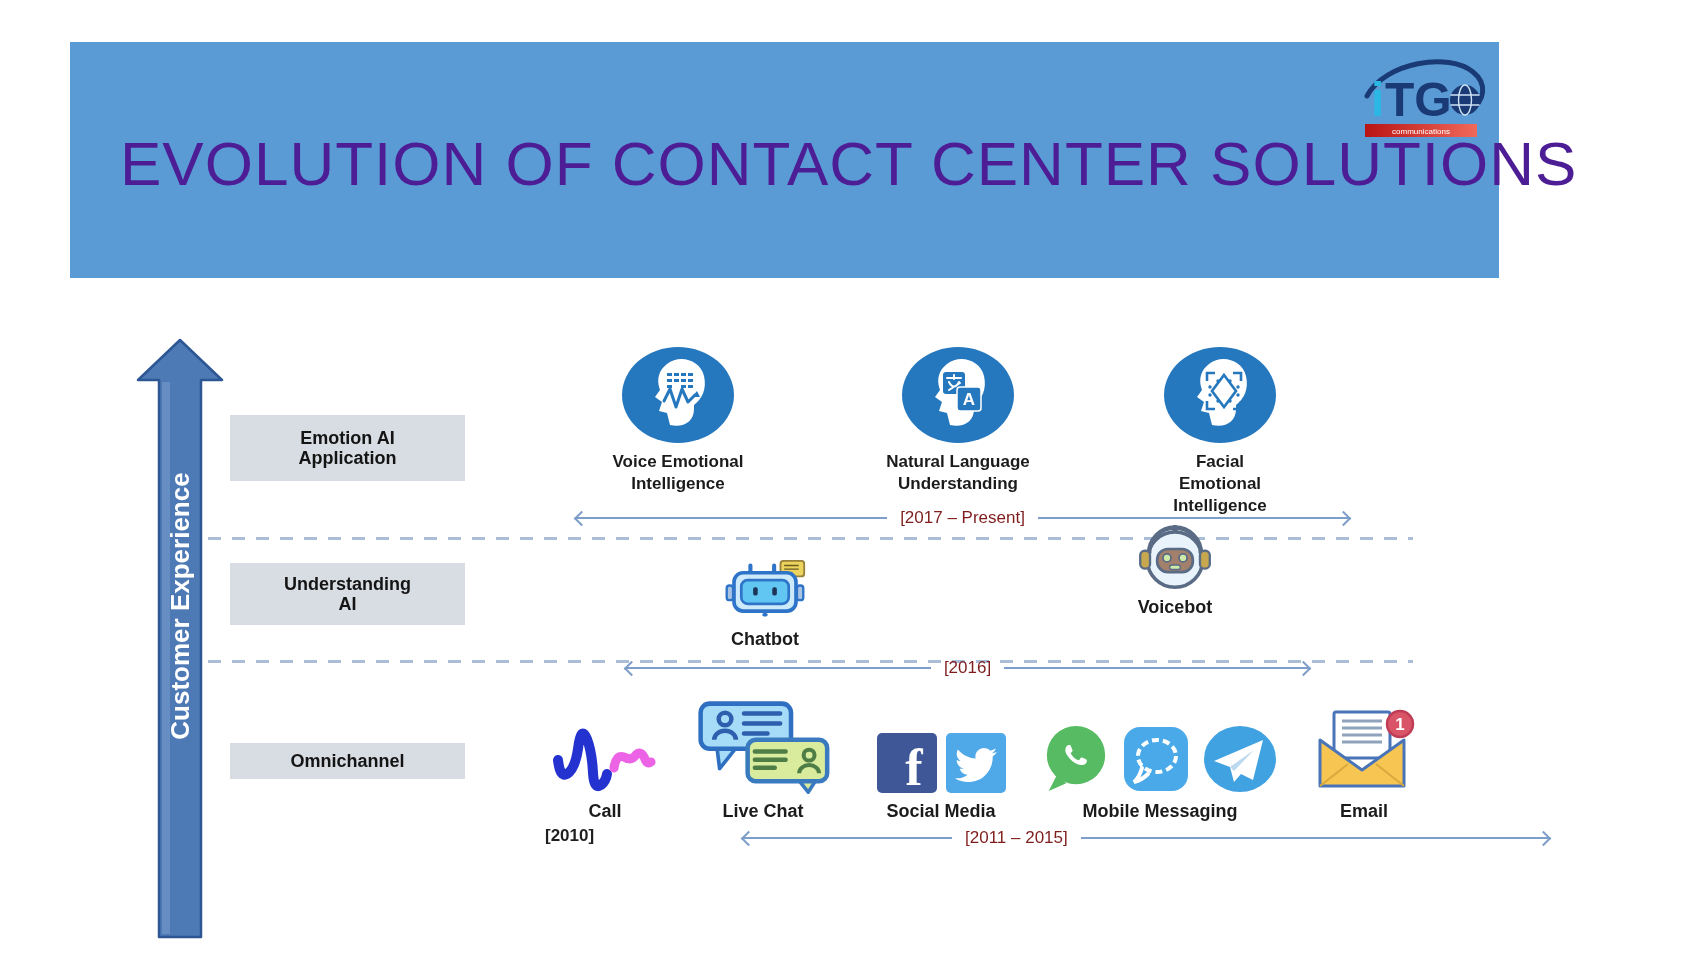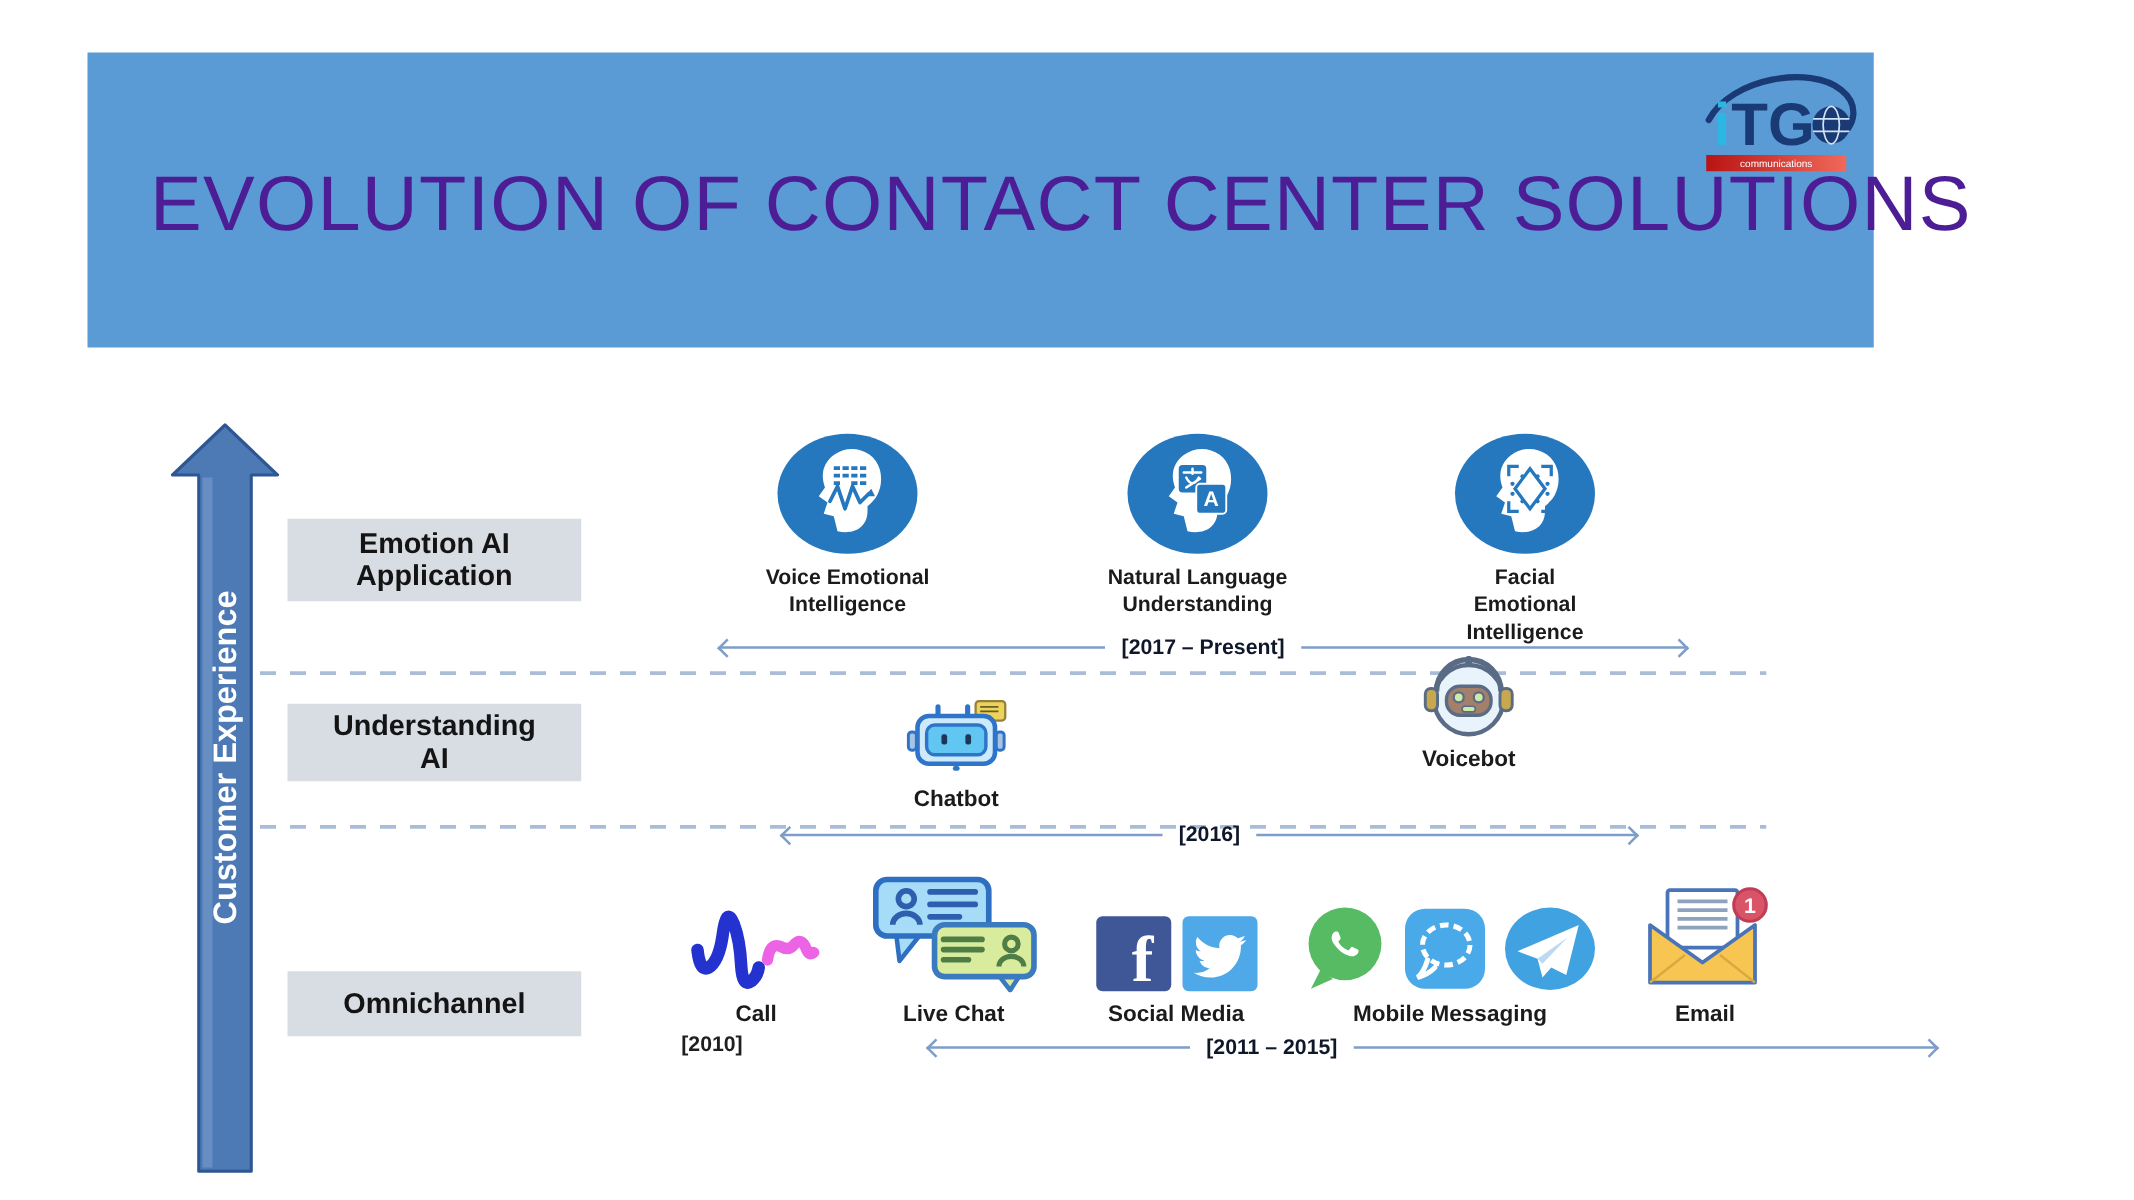--- a/index.html
+++ b/index.html
@@ -15,40 +15,40 @@
   .title{position:absolute;left:50px;top:86px;color:#4c1d95;font-size:62px;font-weight:400;letter-spacing:1px;white-space:nowrap}
   .logo{position:absolute;right:8px;top:10px;width:134px;height:96px}
 
   
   .vaxis-svg{position:absolute;left:135px;top:338px}
   .vaxis-label{position:absolute;left:20px;top:590px;width:320px;height:32px;transform:rotate(-90deg);
     color:#fff;font-size:26px;font-weight:bold;text-align:center;line-height:32px;white-space:nowrap}
 
   
   .rowbox{position:absolute;left:230px;width:235px;background:var(--box-bg);color:#141414;
-    font-weight:bold;font-size:23px;text-align:center;display:flex;align-items:center;justify-content:center;
+    font-weight:bold;font-size:18px;text-align:center;display:flex;align-items:center;justify-content:center;
     line-height:1.12;white-space:pre-line}
   .rowbox.r1{top:415px;height:66px}
   .rowbox.r2{top:563px;height:62px}
-  .rowbox.r3{top:777px;height:52px}
+  .rowbox.r3{top:743px;height:36px}
 
   
   .dashes{position:absolute;left:208px;width:1205px;height:3px;
     background:repeating-linear-gradient(90deg,var(--dash) 0 13px,transparent 13px 24px)}
   .dashes.d1{top:537px}.dashes.d2{top:660px}
 
   
   .icon-col{position:absolute;display:flex;flex-direction:column;align-items:center}
   .icon-label{font-weight:bold;font-size:17px;color:#1b1b1b;text-align:center;line-height:1.3;white-space:pre-line;margin-top:6px}
   .icon-label.big{font-size:18px}
   .iconarea{display:flex;align-items:flex-end;justify-content:center;gap:7px}
 
   
   .t-arrow{position:absolute;display:flex;align-items:center;gap:13px;height:24px}
-  .t-label{font-weight:bold;font-size:17px;color:#0f172a;white-space:nowrap}
+  .t-label{font-weight:normal;font-size:17px;color:#7f1d1d;white-space:nowrap}
   .aline{position:relative;height:2px;background:var(--timeline);flex:1}
   .aline.fixed{flex:0 0 210px}
   .aline.grow{flex:1.6}
   .aline.left::before{content:'';position:absolute;left:1px;top:-4px;width:9px;height:9px;
     border-left:2px solid var(--timeline);border-bottom:2px solid var(--timeline);transform:rotate(45deg)}
   .aline.right::after{content:'';position:absolute;right:1px;top:-4px;width:9px;height:9px;
     border-right:2px solid var(--timeline);border-top:2px solid var(--timeline);transform:rotate(45deg)}
   .period-solo{position:absolute;font-weight:bold;font-size:17px;color:#1f1f1f;}
 </style>
 </head>

